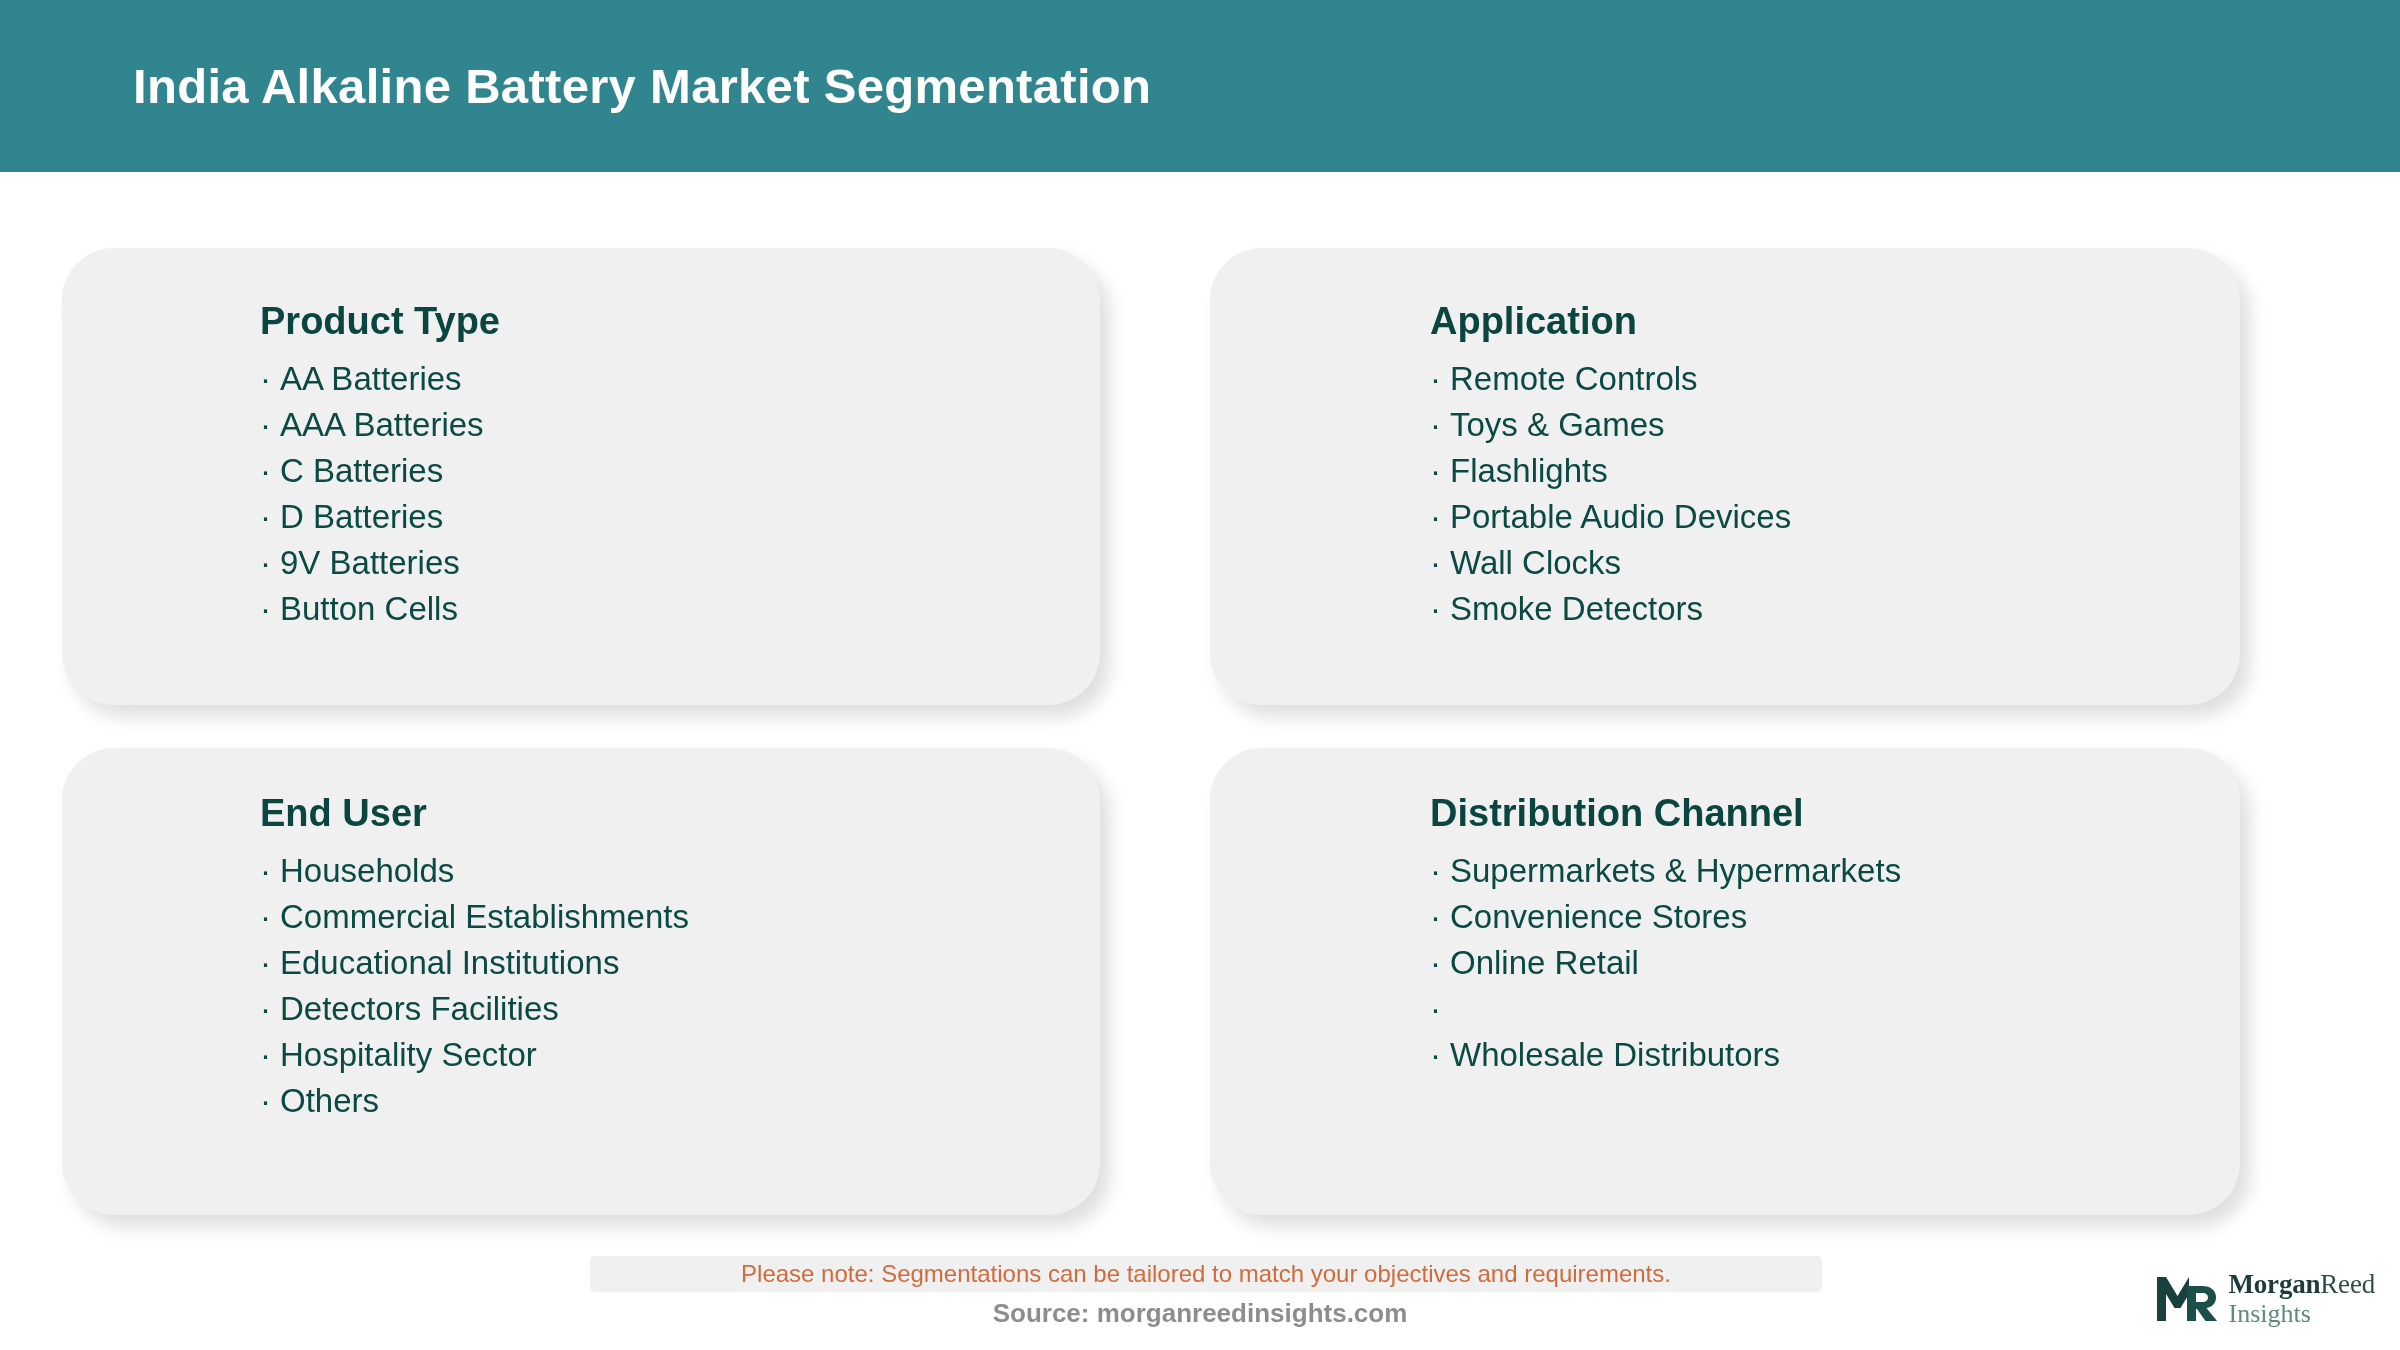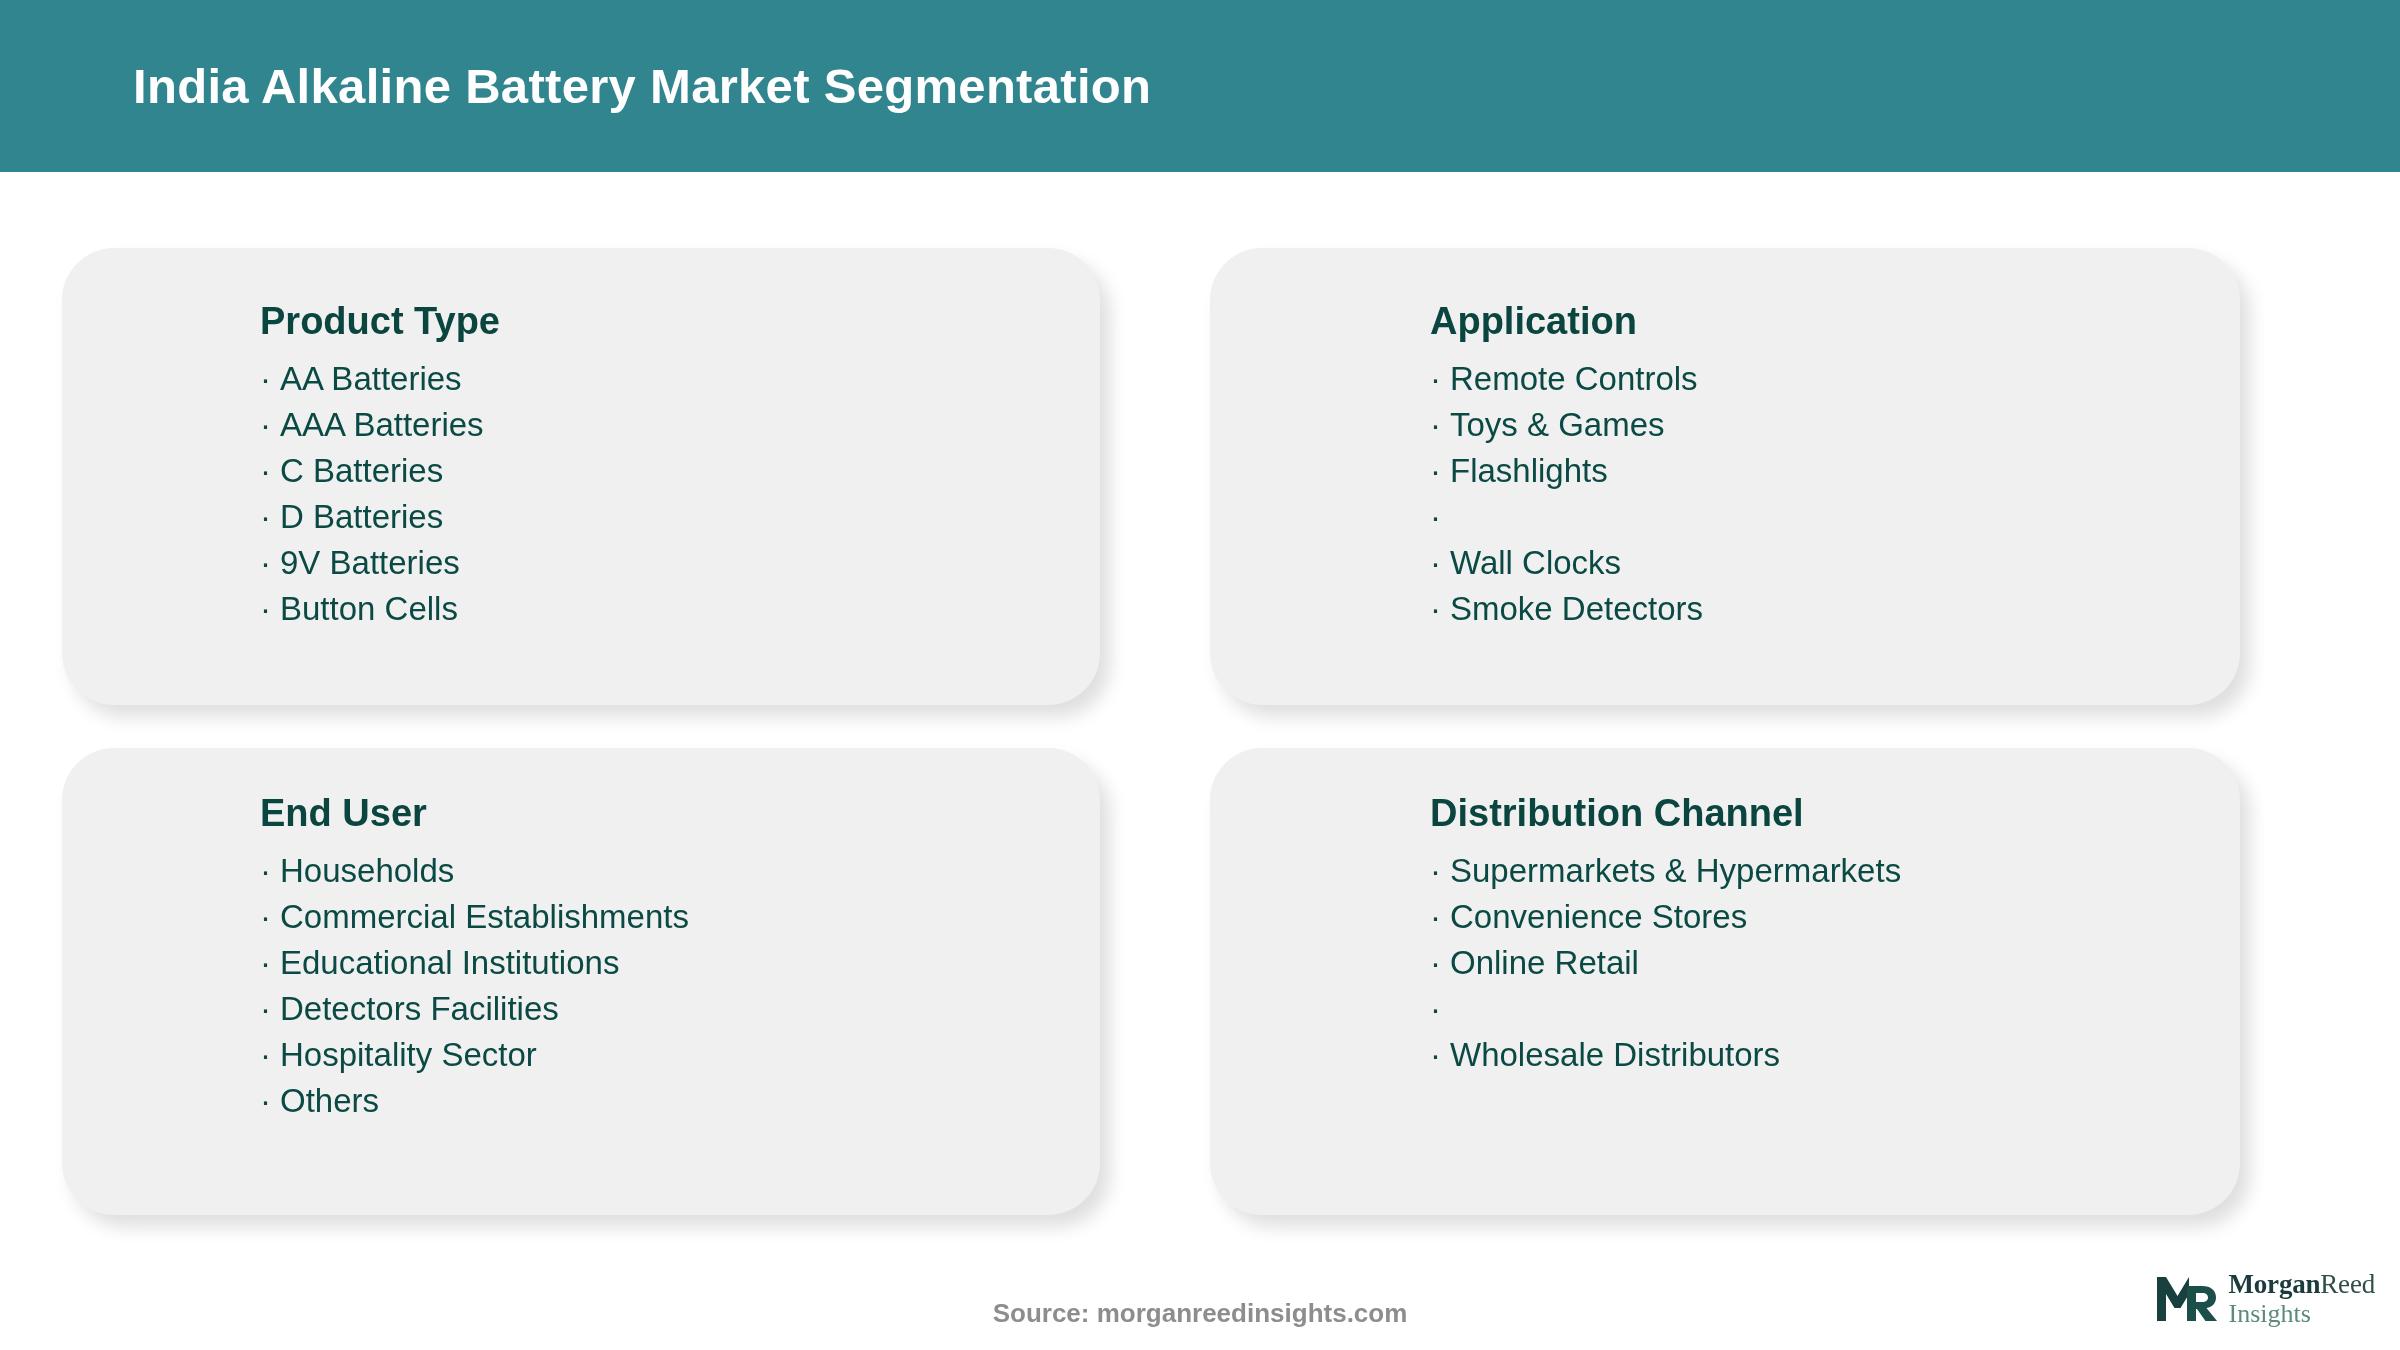--- a/index.html
+++ b/index.html
@@ -192,20 +192,21 @@
         <li>
             <span class="bullet">·</span>
             <span>Toys &amp; Games</span>
           </li>
         <li>
             <span class="bullet">·</span>
             <span>Flashlights</span>
           </li>
         <li>
             <span class="bullet">·</span>
+            <span>Portable Audio Devices</span>
           </li>
         <li>
             <span class="bullet">·</span>
             <span>Wall Clocks</span>
           </li>
         <li>
             <span class="bullet">·</span>
             <span>Smoke Detectors</span>
           </li>
       </ul>
@@ -264,20 +265,23 @@
             <span class="bullet">·</span>
           </li>
         <li>
             <span class="bullet">·</span>
             <span>Wholesale Distributors</span>
           </li>
       </ul>
     </div>
   </div>
 
+  <div class="note-badge">
+    <span class="note-text">Please note: Segmentations can be tailored to match your objectives and requirements.</span>
+  </div>
 
   <div class="source-text">Source: morganreedinsights.com</div>
 
   <div class="logo">
     <svg class="logo-mark" viewBox="0 0 124 92" xmlns="http://www.w3.org/2000/svg">
 
       <path d="M2 90 L2 2 L20 2 L43 40 L66 2 L66 36 L49 64 L37 64 L20 36 L20 90 Z" fill="#17403f"></path>
 
       <path d="M62 90 L62 20 L92 20 C110 20 120 29 120 43 C120 54 113 62 101 64 L122 90 L99 90 L82 66 L80 66 L80 90 Z
                M80 34 L80 52 L93 52 C100 52 104 48 104 43 C104 38 100 34 93 34 Z" fill="#1d4f4a"></path>

